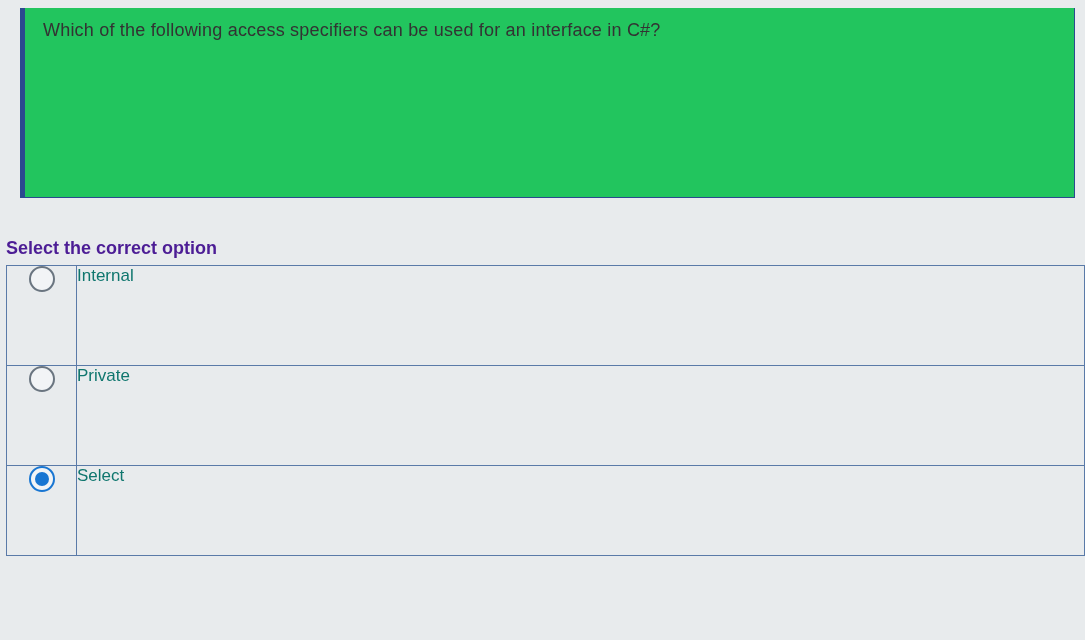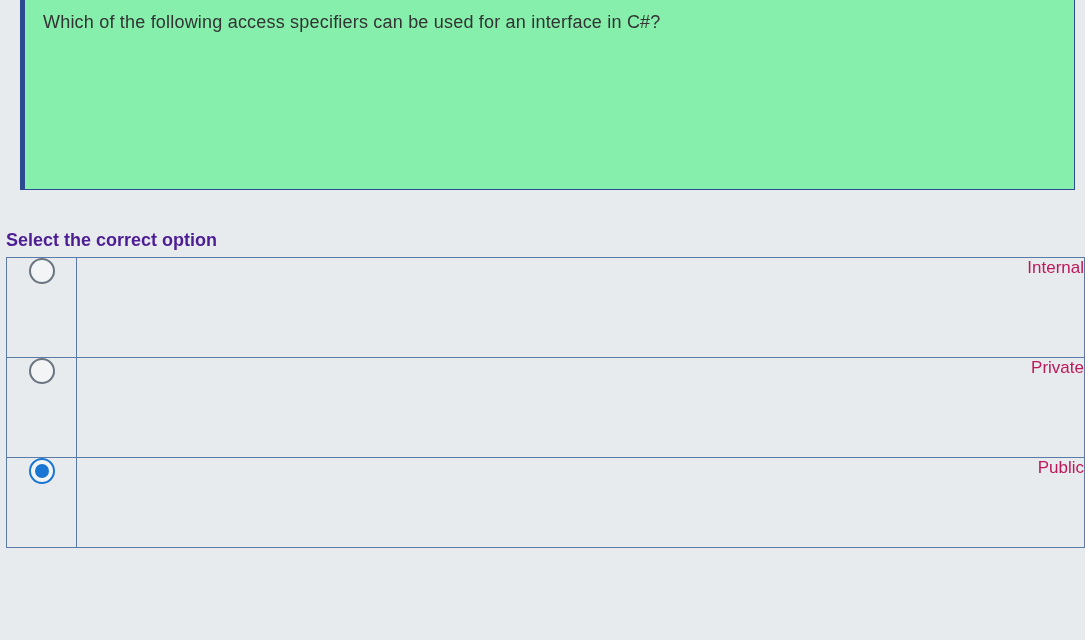--- a/index.html
+++ b/index.html
@@ -9,25 +9,25 @@
     }
     body {
       width: 1085px;
       height: 640px;
       font-family: Arial, Helvetica, sans-serif;
       background: #e8ebed;
       overflow: hidden;
       position: relative;
     }
     .question-box {
-      margin: 0 10px 0 20px;
+      margin: 8px 10px 0 20px;
       border: 1px solid #2b4a8f;
       border-left: 5px solid #2b4a8f;
       border-top: none;
-      background: #86efac;
+      background: #22c55e;
       padding: 12px 18px 88px 18px;
       min-height: 190px;
     }
     .question-text {
       font-size: 18px;
       color: #333;
       font-weight: 400;
       letter-spacing: 0.2px;
     }
     .instruction {
@@ -49,23 +49,22 @@
     }
     .radio-cell {
       width: 70px;
       text-align: center;
       vertical-align: middle;
       height: 100px;
     }
     .label-cell {
       padding: 10px 14px;
       font-size: 17px;
-      color: #be185d;
+      color: #0f766e;
       height: 100px;
-      text-align: right;
     }
     .radio-outer {
       display: inline-block;
       width: 26px;
       height: 26px;
       border: 2px solid #6a7580;
       border-radius: 50%;
       background: #f2f4f6;
       position: relative;
       cursor: pointer;
@@ -118,16 +117,16 @@
       </span>
     </td>
     <td class="label-cell">Private</td>
   </tr>
   <tr class="last-row">
     <td class="radio-cell">
       <span class="radio-outer selected">
         <span class="radio-inner"></span>
       </span>
     </td>
-    <td class="label-cell">Public</td>
+    <td class="label-cell">Select</td>
   </tr>
 </tbody>
   </table>
 
 </body></html>

